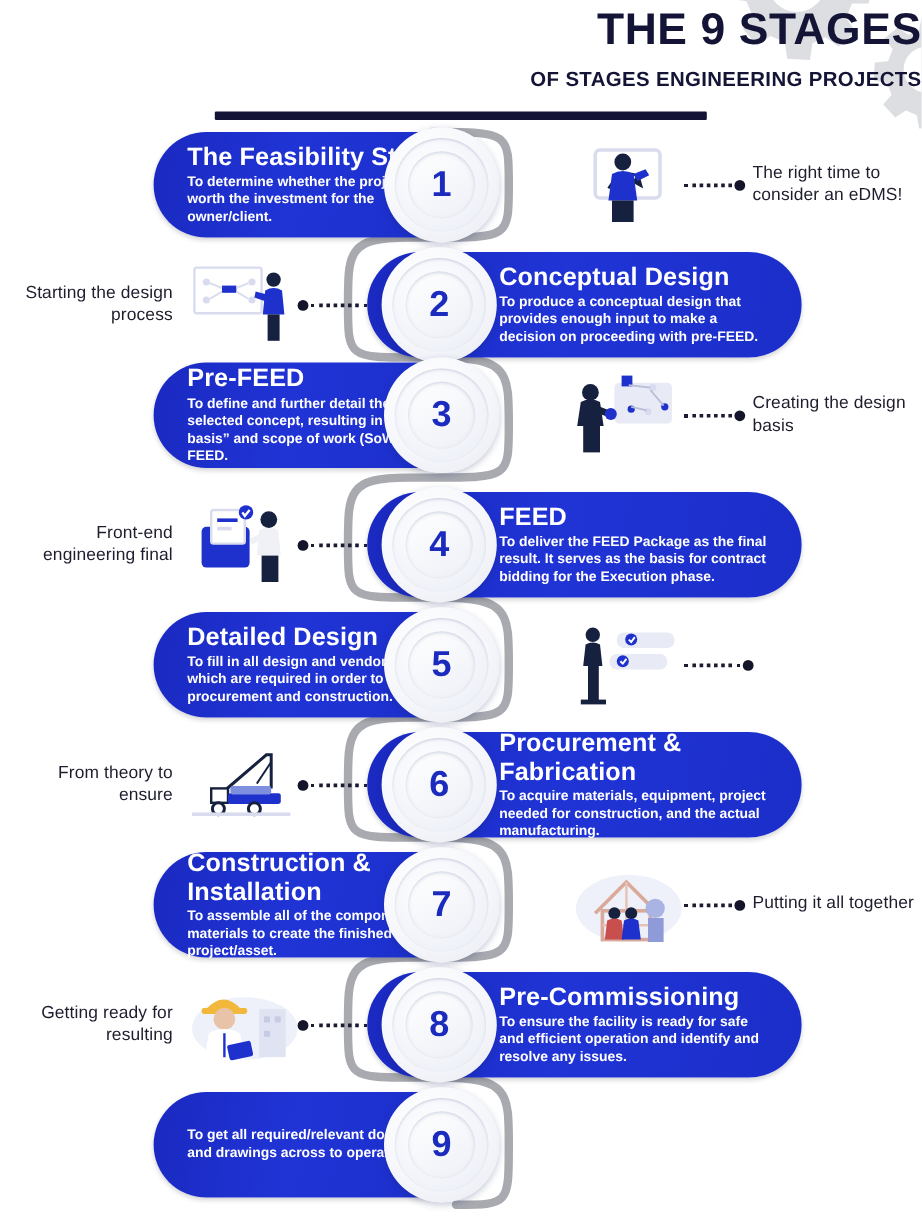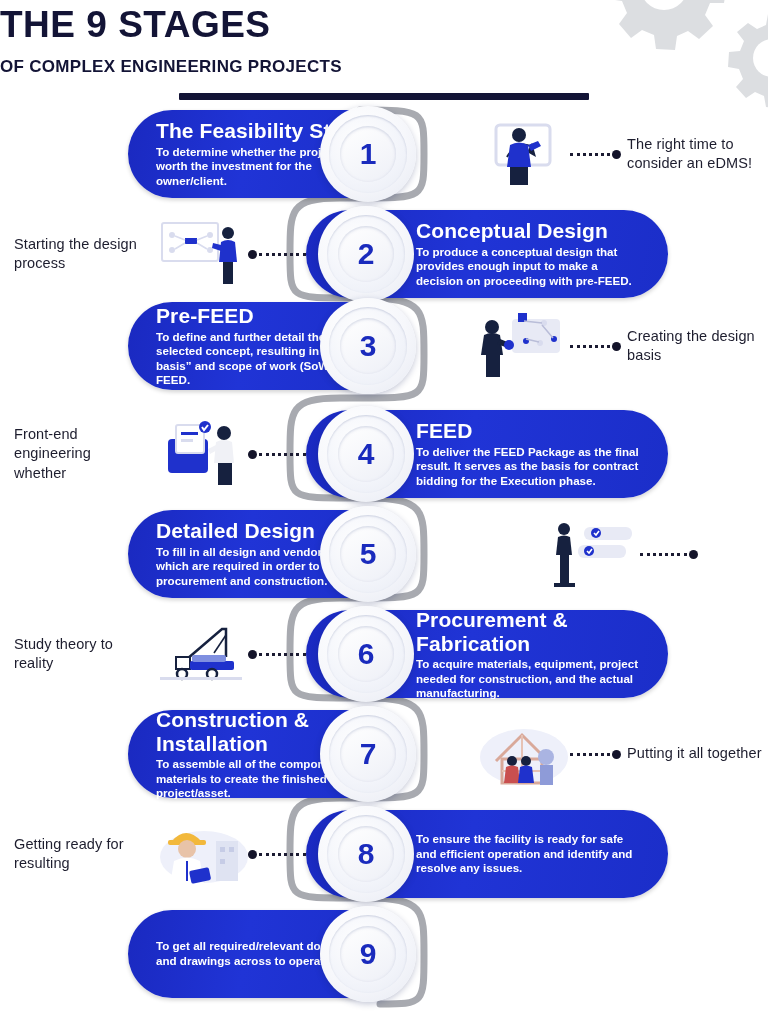--- a/index.html
+++ b/index.html
@@ -5,21 +5,21 @@
   html,body{margin:0;padding:0;}
   body{
     width:768px;height:1024px;overflow:hidden;background:#ffffff;
     font-family:"Liberation Sans","DejaVu Sans",sans-serif;
     position:relative;
   }
   
   .gears{position:absolute;top:-40px;right:-36px;width:230px;height:190px;z-index:0;}
   .gears svg{display:block;}
   
-  .header{position:relative;z-index:3;text-align:left;padding-top:4px;}
+  .header{position:relative;z-index:3;text-align:right;padding-top:4px;}
   .title{
     font-size:37px;font-weight:bold;color:#131436;letter-spacing:.5px;
     margin:0;line-height:1.15;
   }
   .subtitle{
     font-size:17px;font-weight:bold;color:#131436;letter-spacing:.3px;
     margin:10px 0 0 0;
   }
   .rule{
     width:410px;height:7px;background:#131436;margin:16px auto 0 auto;border-radius:1px;
@@ -61,27 +61,27 @@
     box-shadow:inset 0 1px 2px rgba(150,160,190,.45);
   }
   .badge::after{
     content:"";position:absolute;top:20px;left:20px;right:20px;bottom:20px;
     border-radius:50%;background:linear-gradient(150deg,#ffffff 0%,#eef0f7 100%);
     box-shadow:inset 0 1px 3px rgba(160,170,200,.5);
   }
   .bnum{position:relative;z-index:2;font-size:30px;font-weight:bold;color:#1a2bbd;line-height:1;}
 
   
-  .side{position:absolute;top:0;height:100px;display:flex;align-items:center;z-index:4;justify-content:center;}
+  .side{position:absolute;top:0;height:100px;display:flex;align-items:center;z-index:4;}
   .row.left  .side{left:474px;width:294px;}
   .row.right .side{left:0px;width:306px;justify-content:flex-end;}
 
   .caption{font-size:14.5px;color:#1d1d2e;line-height:1.33;letter-spacing:.1px;}
   .row.left  .caption{text-align:left;order:3;margin-left:6px;width:160px;}
-  .row.right .caption{text-align:left;order:1;margin-right:8px;width:130px;}
+  .row.right .caption{text-align:right;order:1;margin-right:8px;width:130px;}
 
   .connector{position:relative;height:12px;display:flex;align-items:center;}
   .row.left  .connector{order:2;width:58px;}
   .row.right .connector{order:3;width:58px;}
   .dline{flex:1;height:0;border-top:3px dotted #1b1b32;}
   .dot{width:9px;height:9px;border-radius:50%;background:#14142a;flex:0 0 auto;}
   .row.left  .dot{order:2;margin-left:2px;}
   .row.left  .dline{order:1;}
   .row.right .dot{order:1;margin-right:2px;}
   .row.right .dline{order:2;}
@@ -110,21 +110,21 @@
                  L-6,47 L-8,36 L-17,32 L-26,38 L-36,27 L-29,19 L-33,9 L-44,7 L-43,-8
                  L-32,-9 L-28,-19 L-35,-28 L-24,-37 L-15,-31 L-6,-35 L-4,-46 Z"></path>
         <circle cx="0" cy="-2" r="19" fill="#ffffff"></circle>
       </g>
     </g>
   </svg>
 </div>
 
 <div class="header">
   <h1 class="title">THE 9 STAGES</h1>
-  <h2 class="subtitle">OF COMPLEX ENGINEERING PROJECTS</h2>
+  <h2 class="subtitle">OF STAGES ENGINEERING PROJECTS</h2>
   <div class="rule"></div>
 </div>
 
 <div class="stages">
   <svg class="ribbon" viewBox="0 0 768 920" xmlns="http://www.w3.org/2000/svg">
     <path d="M 360 6
              C 424 6 424 6 424 50
              C 424 94 424 94 360 94
              L 340 94
              C 290 94 290 106 290 150
@@ -270,21 +270,21 @@
        <circle cx="72" cy="16" r="7" fill="#16213f"></circle>
        <path d="M64 25 q8 -4 16 0 l2 21 h-20z" fill="#f0f1f6"></path>
        <path d="M64 28 l-8 4 2 5 9 -5z" fill="#f0f1f6"></path>
        <rect x="66" y="46" width="14" height="22" fill="#16213f"></rect>
           </svg>
         </div>
       <div class="connector">
         <span class="dline"></span>
         <span class="dot"></span>
       </div>
-      <div class="caption">Front-end engineering whether</div>
+      <div class="caption">Front-end engineering final</div>
     </div>
     </div>
     <div class="row left" style="top: 400px;">
     <div class="pill">
       <div class="ptext">
         <div class="ptitle">Detailed Design</div>
         <div class="pdesc">To fill in all design and vendor details, which are required in order to facilitate procurement and construction.</div>
       </div>
     </div>
     <div class="badge">
@@ -331,21 +331,21 @@
        <rect x="40" y="38" width="34" height="7" rx="2" fill="#7f8fe0"></rect>
        <circle cx="30" cy="57" r="5" fill="#fff" stroke="#16213f" stroke-width="2.5"></circle>
        <circle cx="60" cy="57" r="5" fill="#fff" stroke="#16213f" stroke-width="2.5"></circle>
        <rect x="8" y="60" width="82" height="3" fill="#d9dcee"></rect>
           </svg>
         </div>
       <div class="connector">
         <span class="dline"></span>
         <span class="dot"></span>
       </div>
-      <div class="caption">Study theory to reality</div>
+      <div class="caption">From theory to ensure</div>
     </div>
     </div>
     <div class="row left" style="top: 600px;">
     <div class="pill">
       <div class="ptext">
         <div class="ptitle">Construction &amp; Installation</div>
         <div class="pdesc">To assemble all of the components and materials to create the finished project/asset.</div>
       </div>
     </div>
     <div class="badge">
@@ -369,20 +369,21 @@
       <div class="connector">
         <span class="dline"></span>
         <span class="dot"></span>
       </div>
       <div class="caption">Putting it all together</div>
     </div>
     </div>
     <div class="row right" style="top: 700px;">
     <div class="pill">
       <div class="ptext">
+        <div class="ptitle">Pre-Commissioning</div>
         <div class="pdesc">To ensure the facility is ready for safe and efficient operation and identify and resolve any issues.</div>
       </div>
     </div>
     <div class="badge">
       <span class="bnum">8</span>
     </div>
     <div class="side">
       <div class="illus">
           <svg viewBox="0 0 96 74" xmlns="http://www.w3.org/2000/svg">
             <ellipse cx="52" cy="40" rx="44" ry="26" fill="#eef0fa"></ellipse>

